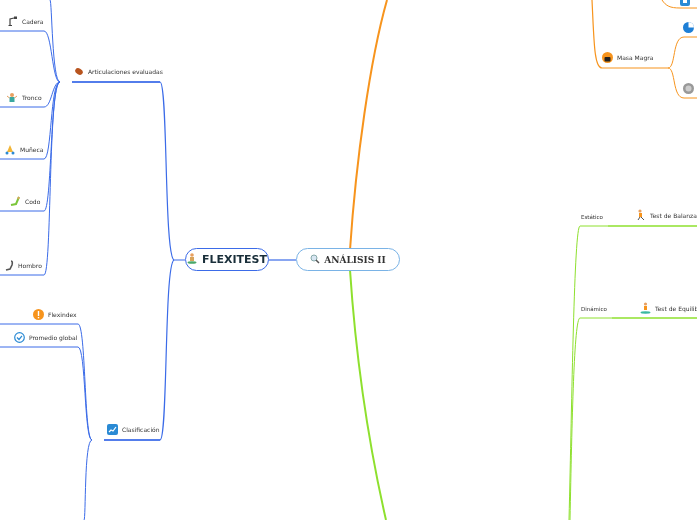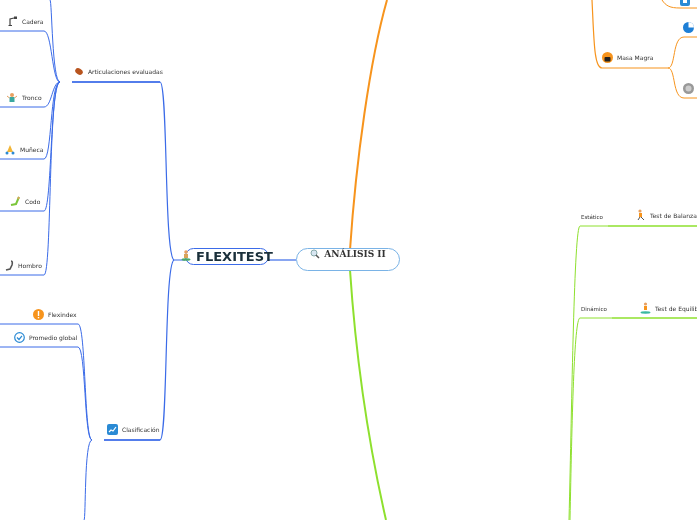--- a/index.html
+++ b/index.html
@@ -10,29 +10,29 @@
     }
     svg.lines { position: absolute; left: 0; top: 0; }
     .node {
       position: absolute; display: flex; align-items: center;
       font-size: 6px; color: #333; white-space: nowrap;
     }
     .node .ic { display: inline-flex; align-items: center; justify-content: center; margin-right: 4px; }
     .central {
       position: absolute; left: 296px; top: 248px; width: 104px; height: 23px;
       border: 1.5px solid #7ab3e6; border-radius: 12px; box-sizing: border-box;
-      display: flex; align-items: flex-start; justify-content: center;
+      display: flex; align-items: center; justify-content: center;
       font-family: "DejaVu Serif", serif; font-weight: bold; font-size: 9px; color: #333;
       background: #fff;
     }
     .main {
-      position: absolute; left: 185px; top: 248px; width: 84px; height: 17px;
+      position: absolute; left: 185px; top: 248px; width: 84px; height: 23px;
       border: 1.5px solid #3b6be8; border-radius: 12px; box-sizing: border-box;
       display: flex; align-items: center; justify-content: center;
-      font-weight: bold; font-size: 13px; color: #1a2f3a;
+      font-weight: bold; font-size: 11px; color: #1a2f3a;
       background: #fff;
     }
   </style>
 </head>
 <body>
 
 <svg class="lines" width="697" height="520">
 
   <path d="M350 250 C 356 160, 370 60, 387 0" stroke="#f7941d" stroke-width="2" fill="none"></path>
 

